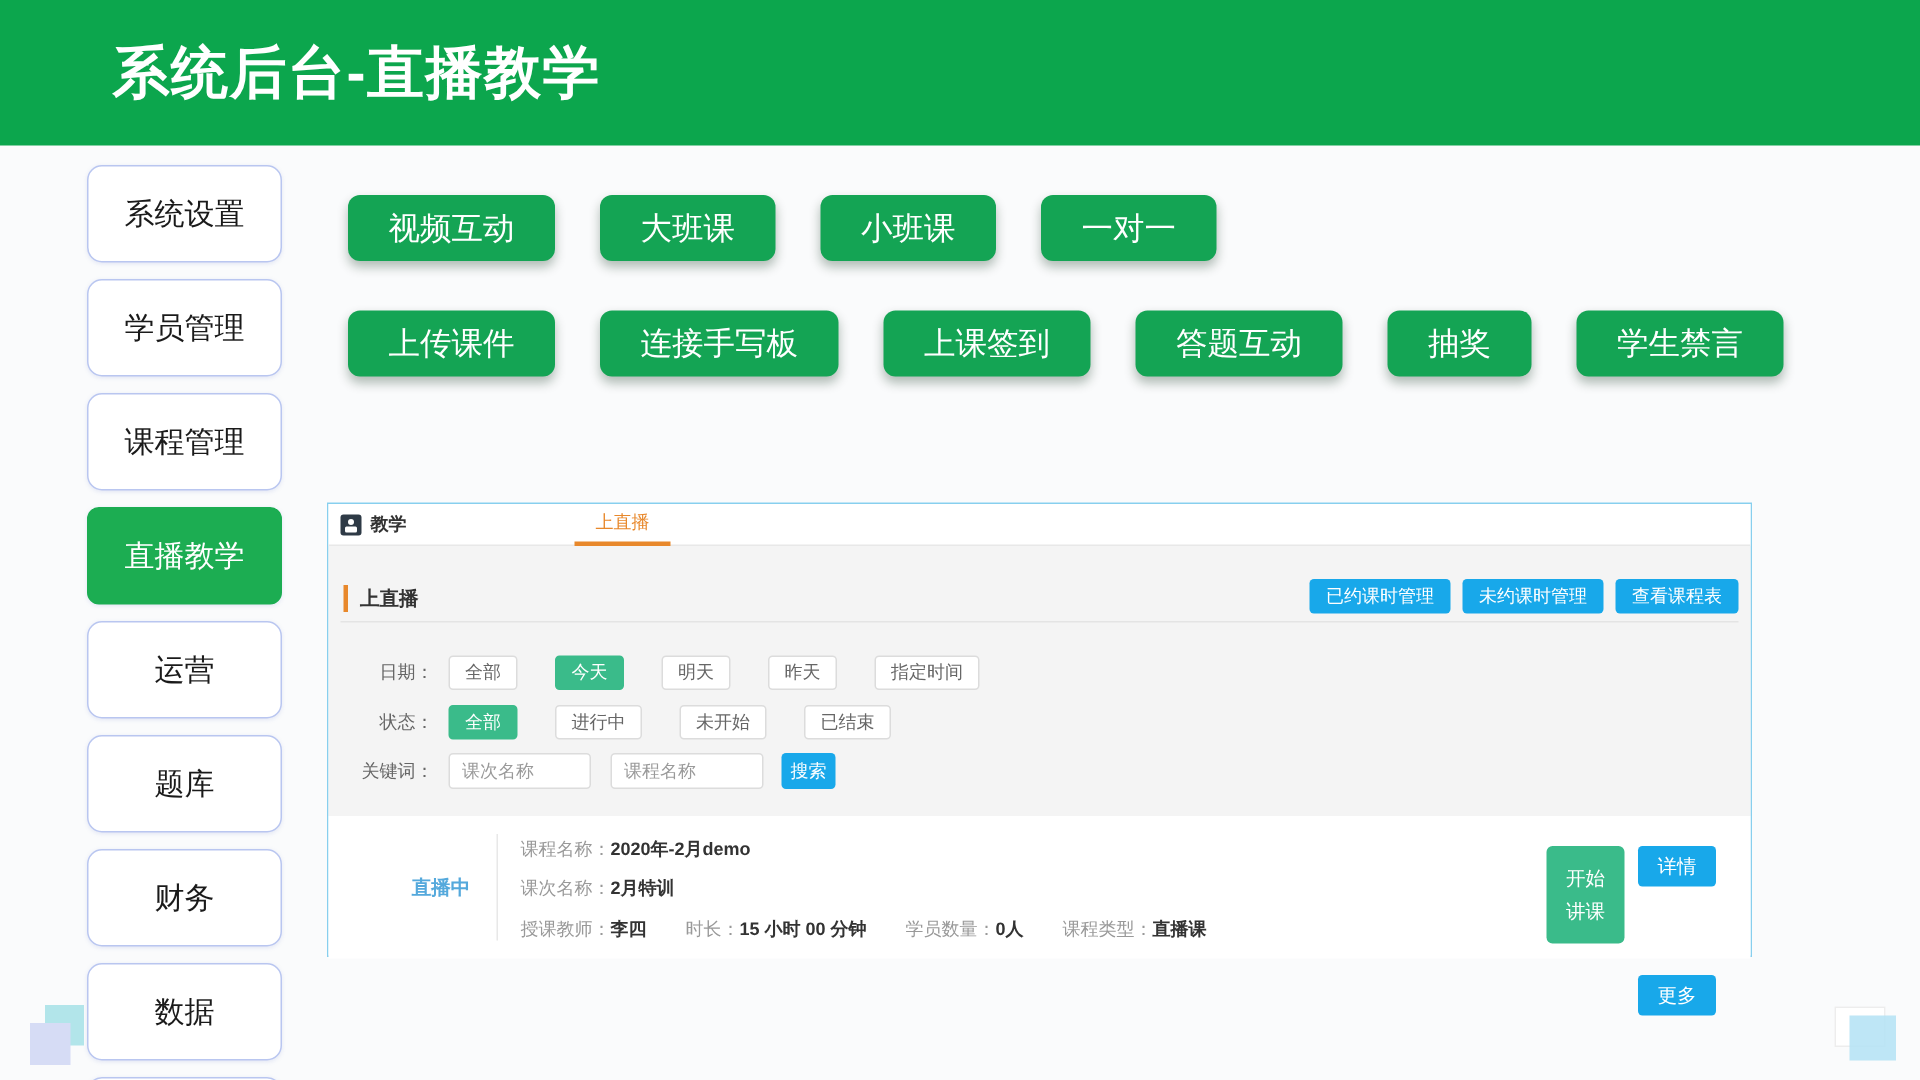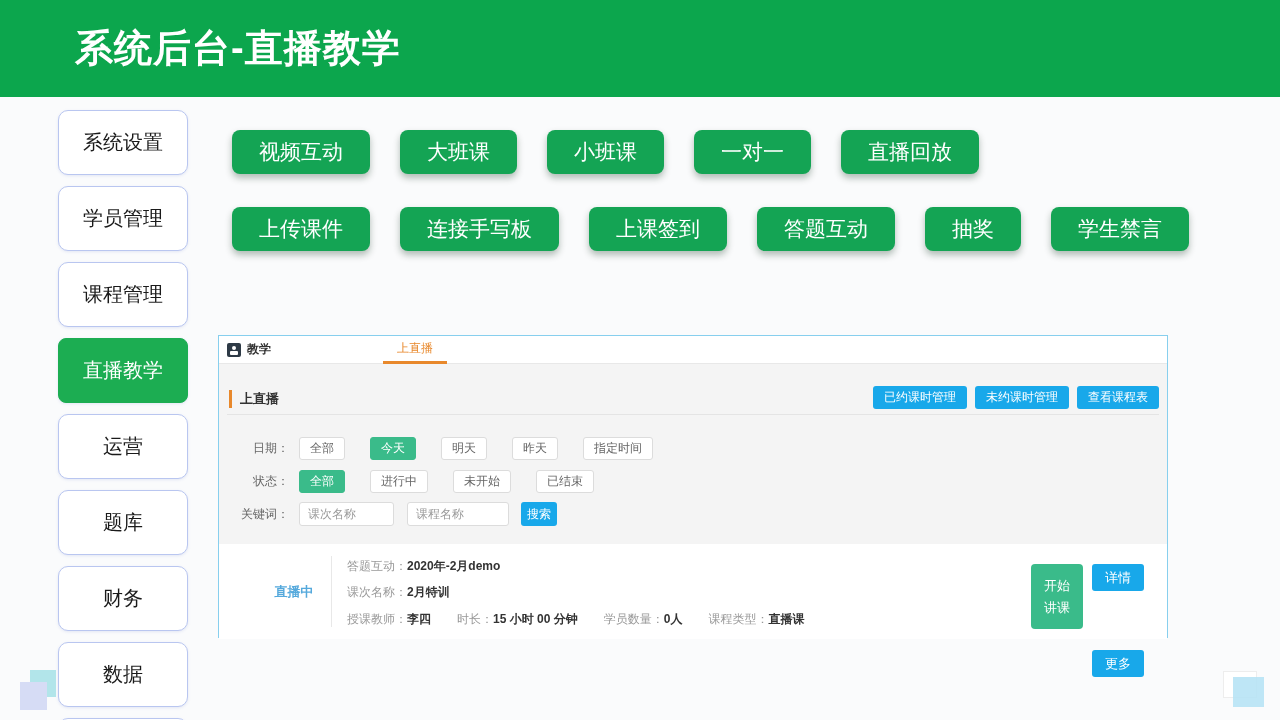--- a/index.html
+++ b/index.html
@@ -177,21 +177,20 @@
   <div class="side-btn">数据</div>
   <div class="side-btn">微网校</div>
   <div class="side-btn">独立APP</div>
 </nav>
 
 <div class="feat-row feat-row1">
   <button class="feat-btn">视频互动</button>
   <button class="feat-btn">大班课</button>
   <button class="feat-btn">小班课</button>
   <button class="feat-btn">一对一</button>
-  <button class="feat-btn">直播回放</button>
 </div>
 
 <div class="feat-row feat-row2">
   <button class="feat-btn">上传课件</button>
   <button class="feat-btn">连接手写板</button>
   <button class="feat-btn">上课签到</button>
   <button class="feat-btn">答题互动</button>
   <button class="feat-btn">抽奖</button>
   <button class="feat-btn">学生禁言</button>
 </div>
@@ -244,21 +243,21 @@
       <input class="f-input in2" type="text" placeholder="课程名称" style="">
       <button class="search-btn">搜索</button>
     </div>
   </div>
 
   <div class="record-row">
     <span class="live-status">直播中</span>
     <div class="vdiv"></div>
     <div class="rec-lines">
       <div class="rec-line">
-        <span class="lbl">答题互动：</span>
+        <span class="lbl">课程名称：</span>
         <span class="val">2020年-2月demo</span>
       </div>
       <div class="rec-line">
         <span class="lbl">课次名称：</span>
         <span class="val">2月特训</span>
       </div>
       <div class="rec-line">
         <span class="pair">
           <span class="lbl">授课教师：</span>
           <span class="val">李四</span>

